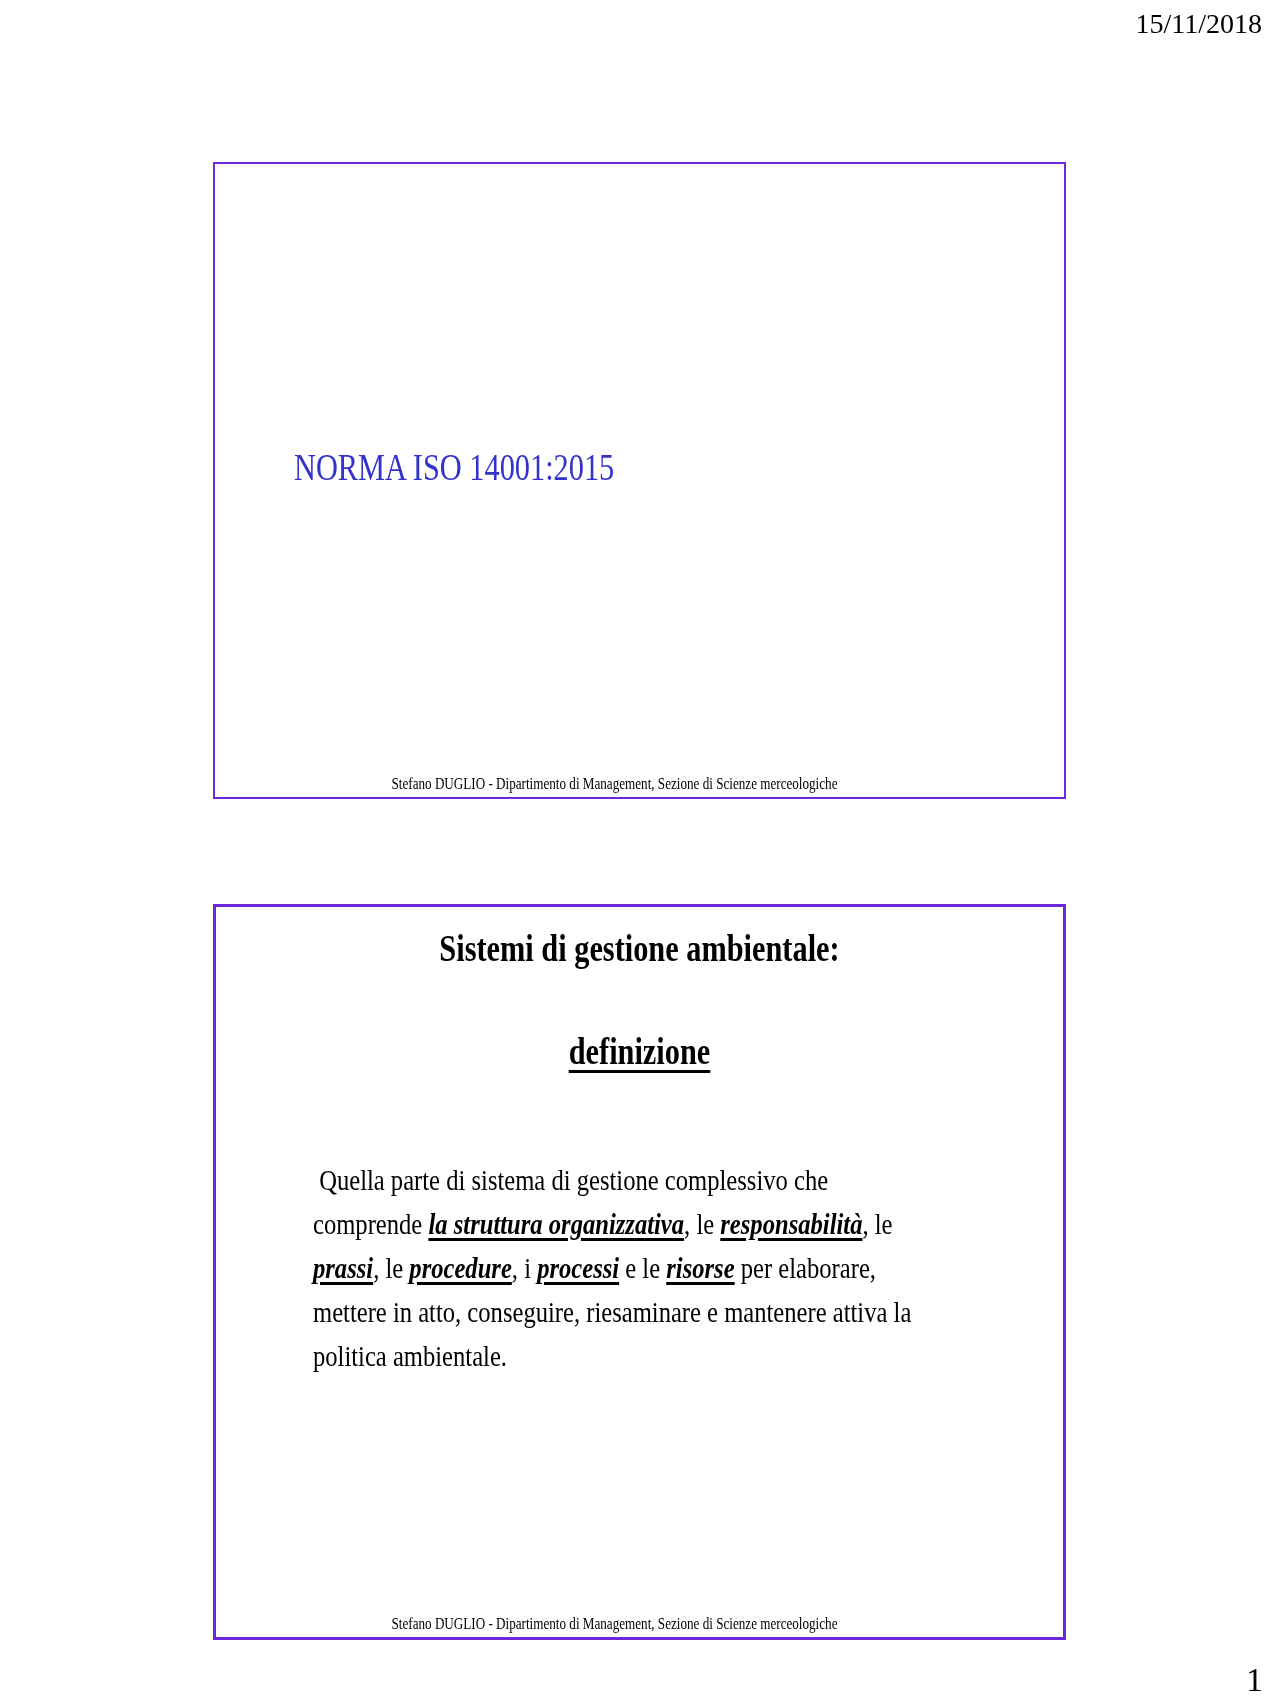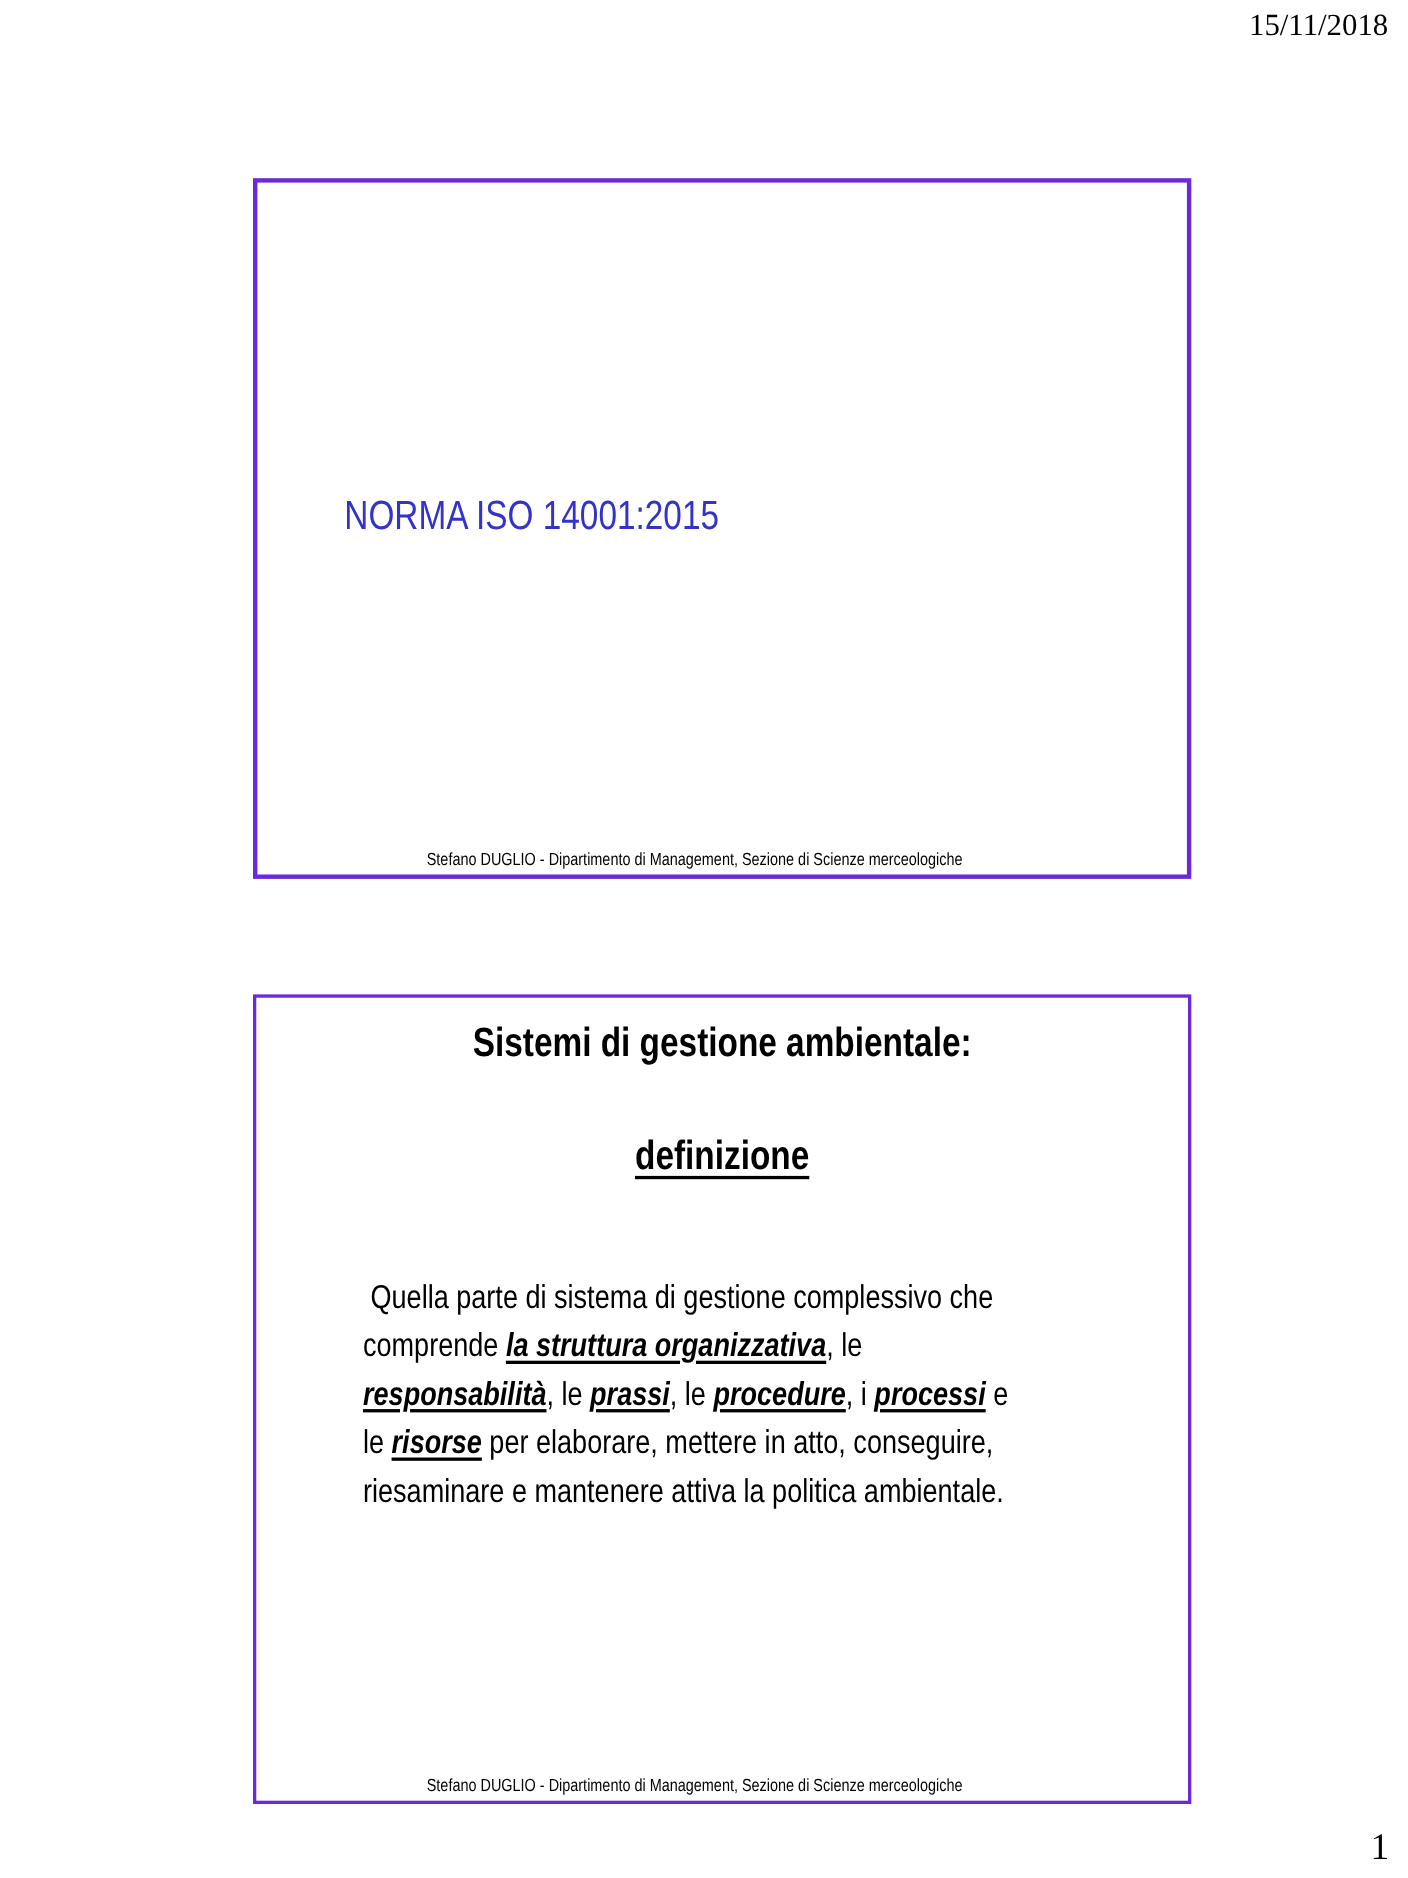--- a/index.html
+++ b/index.html
@@ -16,22 +16,22 @@
     font-family:"Liberation Serif", serif;
     font-size:28px; color:#000;
     white-space:nowrap;
   }
   .page-number {
     position:absolute; bottom:8px; right:17px;
     font-family:"Liberation Serif", serif;
     font-size:34px; color:#000;
   }
   .slide {
-    position:absolute; left:230px; width:853px;
-    background:#ffffff; border:4px solid #6d28d9;
+    position:absolute; left:213px; width:853px;
+    background:#ffffff; border:2px solid #6d28d9;font-family:Liberation Serif, serif;
   }
   .slide-1 { top:162px; height:637px; }
   .slide-2 { top:904px; height:736px; border-width:3px; }
 
   .slide1-title {
     position:absolute; left:79px; top:282px;
     font-size:37px; font-weight:400;
     color:#3333cc;
     white-space:nowrap;
     transform:scaleX(0.82); transform-origin:left center;

